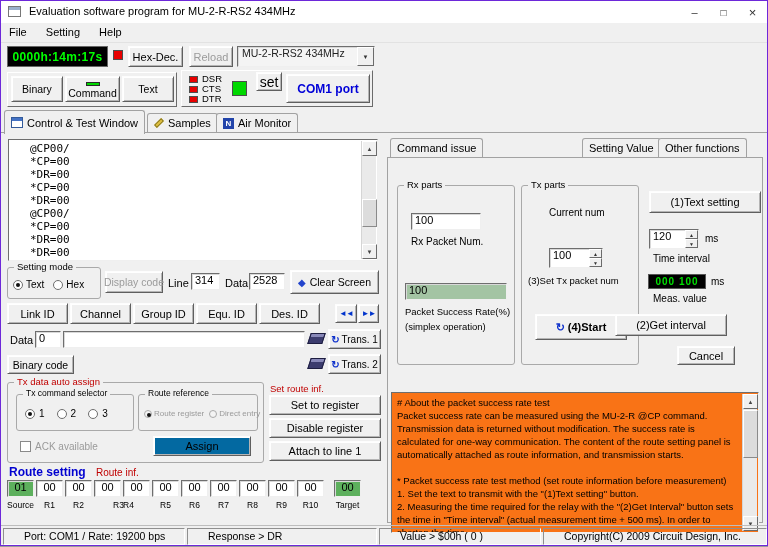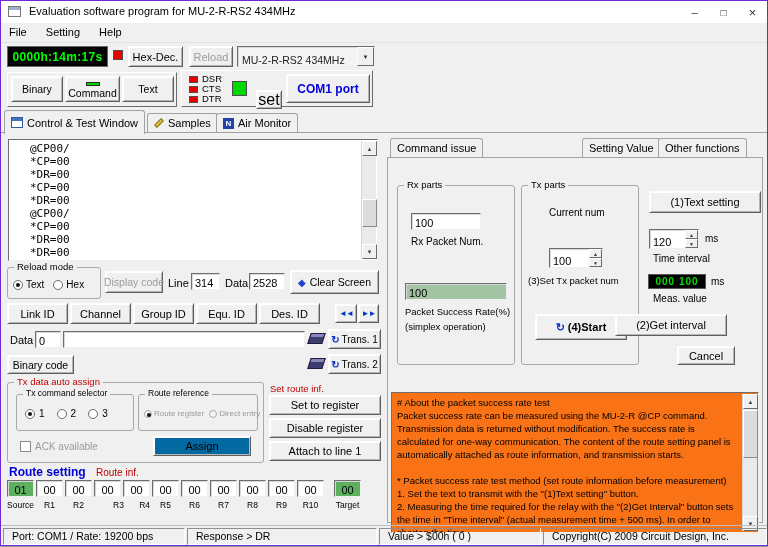--- a/index.html
+++ b/index.html
@@ -4,21 +4,21 @@
 <style>
   *{margin:0;padding:0;box-sizing:border-box}
   body{margin:0;background:#9a9a9a;font-family:"Liberation Sans",sans-serif}
   #win{position:relative;width:768px;height:546px;background:#f0f0f0;border:1px solid #6d28d9;overflow:hidden;font-size:11px;color:#000}
   .abs{position:absolute}
   .lbl{position:absolute;white-space:nowrap}
   .btn{position:absolute;display:flex;align-items:center;justify-content:center;gap:4px;background:#f0f0f0;
        border:1px solid;border-color:#fdfdfd #5f5f5f #5f5f5f #fdfdfd;
        box-shadow:inset 1px 1px 0 #fff,inset -1px -1px 0 #b5b5b5;font-size:11px;cursor:default;white-space:nowrap}
   .btn.dis{color:#9b9b9b}
-  .fld{position:absolute;display:flex;align-items:flex-end;background:#fff;border:1px solid;
+  .fld{position:absolute;display:flex;align-items:flex-start;background:#fff;border:1px solid;
        border-color:#6e6e6e #efefef #efefef #6e6e6e;box-shadow:inset 1px 1px 0 #d8d8d8;font-size:11px;padding:0 3px;white-space:nowrap;overflow:hidden}
   input.inp{border:none;outline:none;background:transparent;font-family:inherit;font-size:11px;width:100%;min-width:0;padding:0 1px}
   .gb{position:absolute;border:1px solid #a9a9a9;border-radius:3px}
   .lg{position:absolute;top:-7px;left:6px;background:#f0f0f0;padding:0 3px;font-size:9.5px;white-space:nowrap}
   .red{color:#c00000}.blue{color:#0000d0}
   .radio{display:inline-block;width:10px;height:10px;border-radius:50%;background:#fff;border:1px solid #6e6e6e;position:relative;flex:none}
   .radio.sel::after{content:"";position:absolute;left:2px;top:2px;width:4px;height:4px;border-radius:50%;background:#111}
   .radio.dis{border-color:#aaa;background:#f4f4f4}
   .chk{display:inline-block;width:11px;height:11px;background:#fff;border:1px solid #8a8a8a;flex:none}
   .led{position:absolute;border:1px solid #4d4d4d}
@@ -27,21 +27,21 @@
   .tab.on{z-index:3}
   .row{display:flex;align-items:center;position:absolute;white-space:nowrap}
   .vscroll{position:absolute;top:1px;bottom:1px;right:1px;width:15px;background:#eaeaea;border-left:1px solid #d5d5d5}
   .sbtn{position:absolute;left:0;width:15px;height:15px;display:flex;align-items:center;justify-content:center;font-size:6px;color:#444;
         background:#f0f0f0;border:1px solid;border-color:#fff #6b6b6b #6b6b6b #fff}
   .sthumb{position:absolute;left:0;width:15px;background:#dcdcdc;border:1px solid;border-color:#fff #8a8a8a #8a8a8a #fff}
   .spincol{display:flex;flex-direction:column;width:13px;height:100%;flex:none;margin-left:auto}
   .spinbtn{flex:1;display:flex;align-items:center;justify-content:center;font-size:5px;color:#333;background:#f0f0f0;
            border:1px solid;border-color:#fff #6b6b6b #6b6b6b #fff}
   .mono{font-family:Liberation Sans, sans-serif}
-  .sseg{position:absolute;top:527px;height:17px;border:1px solid;border-color:#8f8f8f #fff #fff #8f8f8f;font-size:10.5px;padding:1px 8px;white-space:nowrap;overflow:hidden}
+  .sseg{position:absolute;top:527px;height:17px;border:1px solid;border-color:#8f8f8f #fff #fff #8f8f8f;font-size:10.5px;padding:1px 20px;white-space:nowrap;overflow:hidden}
   .eraser{position:absolute;width:15px;height:11px;background:#3c3c6e;border:1px solid #1d1d40;transform:skewX(-18deg);box-shadow:inset 0 3px 0 #8888b8}
   pre{font-family:"DejaVu Sans Mono",monospace}
 </style>
 </head>
 <body>
 
 <div id="win">
 
   <div class="abs" style="left:0;top:0;right:0;height:22px;background:#fff">
     <span class="abs" style="left:7px;top:5px;width:13px;height:11px;border:1px solid #777;background:#fff;box-shadow:inset 0 3px 0 #9ab0cc"></span>
@@ -80,21 +80,21 @@
   </div>
 
   <div class="abs" style="left:180px;top:69px;width:192px;height:37px;background:#f0f0f0;border:1px solid;border-color:#fff #6b6b6b #6b6b6b #fff">
     <span class="led" style="left:7px;top:5px;width:9px;height:7px;background:#e80000"></span>
     <span class="lbl" style="left:20px;top:2px;font-size:9.5px">DSR</span>
     <span class="led" style="left:7px;top:15px;width:9px;height:7px;background:#e80000"></span>
     <span class="lbl" style="left:20px;top:12px;font-size:9.5px">CTS</span>
     <span class="led" style="left:7px;top:25px;width:9px;height:7px;background:#e80000"></span>
     <span class="lbl" style="left:20px;top:22px;font-size:9.5px">DTR</span>
     <span class="led" style="left:50px;top:10px;width:15px;height:15px;background:#00d800"></span>
-    <div class="btn" style="left:74px;top:19px;width:26px;height:19px;font-size:16px">set</div>
+    <div class="btn" style="left:74px;top:1px;width:26px;height:19px;font-size:14px">set</div>
     <div class="btn" style="left:104px;top:3px;width:84px;height:29px;color:#0000d8;font-weight:bold;font-size:12px">COM1 port</div>
   </div>
 
   <div class="abs" style="left:0;top:131px;width:768px;height:1px;background:#a2a2a2"></div>
   <div class="tab on" style="left:3px;top:109px;height:24px">
     <span style="width:12px;height:11px;border:1px solid #335a9a;background:#fff;box-shadow:inset 0 3px 0 #4472c4;flex:none"></span>
     <span>Control &amp; Test Window</span>
   </div>
   <div class="tab" style="left:146px;top:112px;height:19px">
     <span style="width:10px;height:4px;background:#e0c040;border:1px solid #8a7a20;transform:rotate(-45deg);flex:none"></span>
@@ -116,21 +116,21 @@
 *DR=00
 *DR=00</pre>
     <div class="vscroll">
       <span class="sbtn" style="top:0">▲</span>
       <span class="sthumb" style="top:58px;height:28px"></span>
       <span class="sbtn" style="bottom:0">▼</span>
     </div>
   </div>
 
   <div class="gb" style="left:6px;top:266px;width:94px;height:32px">
-    <span class="lg">Reload mode</span>
+    <span class="lg">Setting mode</span>
     <span class="row" style="left:5px;top:11px;gap:3px;font-size:10px">
       <span class="radio sel"></span>
       <span>Text</span>
       <span class="radio" style="margin-left:6px"></span>
       <span>Hex</span>
     </span>
   </div>
   <div class="btn dis" style="left:104px;top:270px;width:58px;height:22px;font-size:10.5px">Display code</div>
   <span class="lbl" style="left:167px;top:276px">Line</span>
   <div class="fld" style="left:190px;top:272px;width:29px;height:17px">314</div>
@@ -216,21 +216,21 @@
   <div class="fld" style="left:209px;top:479px;width:27px;height:17px;justify-content:center">00</div>
   <div class="fld" style="left:238px;top:479px;width:27px;height:17px;justify-content:center">00</div>
   <div class="fld" style="left:267px;top:479px;width:27px;height:17px;justify-content:center">00</div>
   <div class="fld" style="left:296px;top:479px;width:27px;height:17px;justify-content:center">00</div>
   <div class="fld" style="left:333px;top:479px;width:27px;height:17px;background:#5db05d;justify-content:center">00</div>
 
   <span class="lbl" style="left:6px;top:499px;width:27px;text-align:center;font-size:8.5px">Source</span>
   <span class="lbl" style="left:35px;top:499px;width:27px;text-align:center;font-size:8.5px">R1</span>
   <span class="lbl" style="left:64px;top:499px;width:27px;text-align:center;font-size:8.5px">R2</span>
   <span class="lbl" style="left:104px;top:499px;width:27px;text-align:center;font-size:8.5px">R3</span>
-  <span class="lbl" style="left:122px;top:499px;width:27px;text-align:right;font-size:8.5px">R4</span>
+  <span class="lbl" style="left:122px;top:499px;width:27px;text-align:left;font-size:8.5px">R4</span>
   <span class="lbl" style="left:151px;top:499px;width:27px;text-align:center;font-size:8.5px">R5</span>
   <span class="lbl" style="left:180px;top:499px;width:27px;text-align:center;font-size:8.5px">R6</span>
   <span class="lbl" style="left:209px;top:499px;width:27px;text-align:center;font-size:8.5px">R7</span>
   <span class="lbl" style="left:238px;top:499px;width:27px;text-align:center;font-size:8.5px">R8</span>
   <span class="lbl" style="left:267px;top:499px;width:27px;text-align:center;font-size:8.5px">R9</span>
   <span class="lbl" style="left:296px;top:499px;width:27px;text-align:center;font-size:8.5px">R10</span>
   <span class="lbl" style="left:333px;top:499px;width:27px;text-align:center;font-size:8.5px">Target</span>
 
   <div class="abs" style="left:386px;top:156px;width:376px;height:366px;border:1px solid #a2a2a2;background:#f0f0f0"></div>
   <div class="tab" style="left:389px;top:137px;height:19px">Command issue</div>

